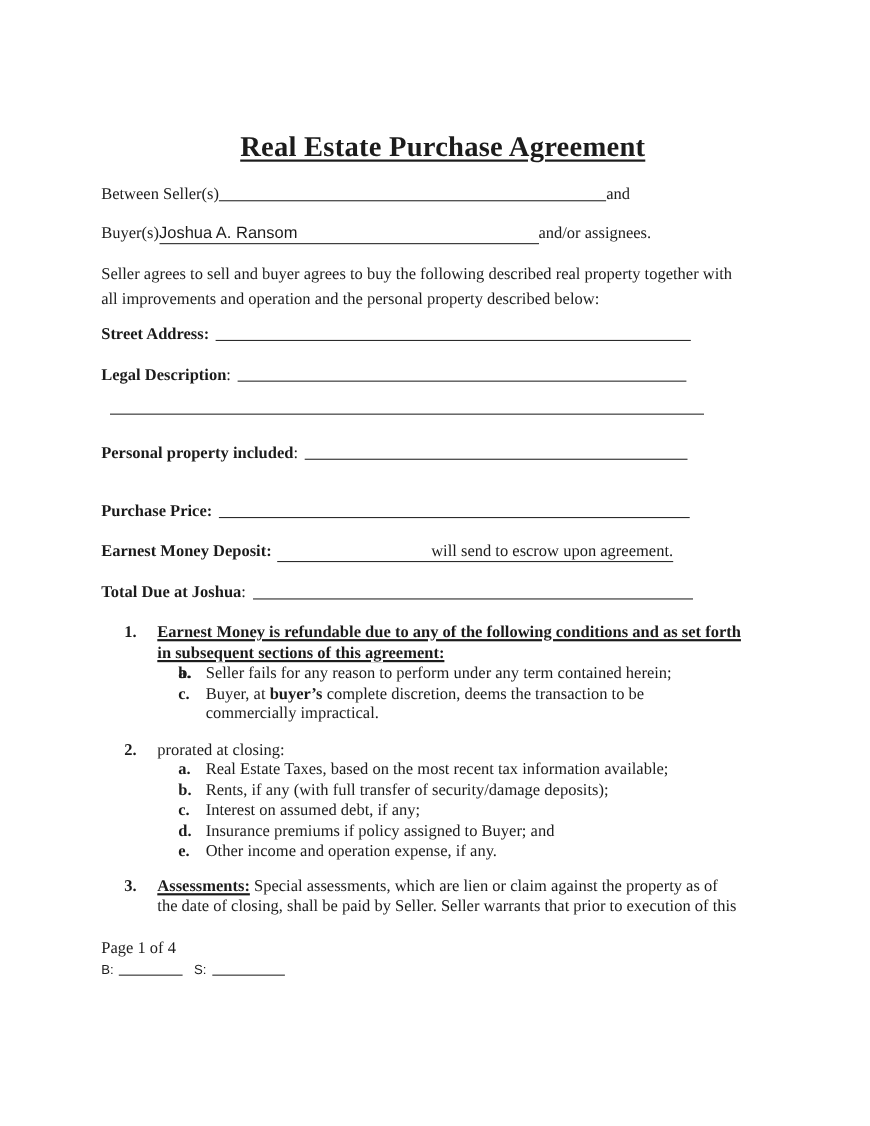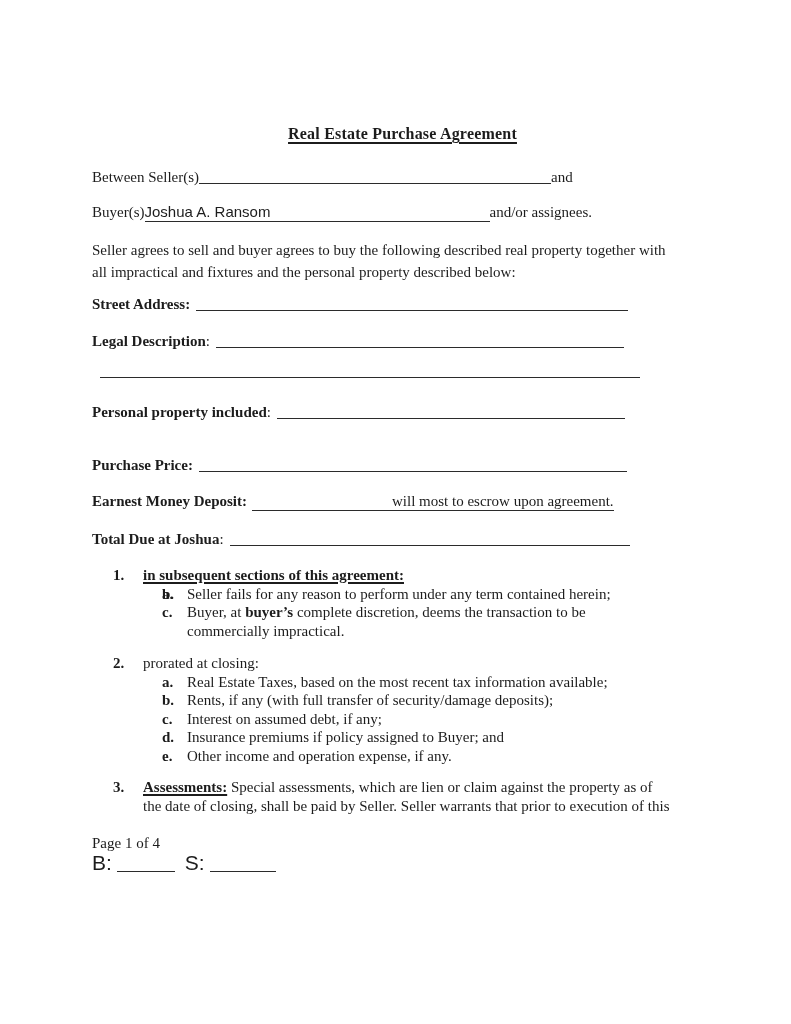--- a/index.html
+++ b/index.html
@@ -13,21 +13,21 @@
     width: 791px; height: 1024px;
     font-family: "Liberation Serif", "DejaVu Serif", serif;
     font-size: 15px;
     color: #1c1c1c;
     position: relative;
   }
   .content { padding: 122px 78px 0 92px; }
 
   .title {
     text-align: center;
-    font-size: 16px;
+    font-size: 26px;
     font-weight: 700;
     line-height: 24px;
     letter-spacing: 0.2px;
   }
   .title .ul-title {
     text-decoration: underline;
     text-decoration-thickness: 2px;
     text-underline-offset: 3px;
   }
 
@@ -90,56 +90,57 @@
     white-space: nowrap;
   }
   .clause-1 { margin-top: 18px; }
   .clause-2 { margin-top: 14px; }
   .clause-3 { margin-top: 13px; }
   .clause .num { position: absolute; left: 21px; top: 0; font-weight: 700; }
   .sub { position: relative; padding-left: 44px; }
   .sub .letter { position: absolute; left: 19px; top: 0; font-weight: 700; }
 
   .footer { margin-top: 19px; line-height: 19px; }
-  .footer .initials { white-space: nowrap; font-size: 21px; }
+  .footer .initials { white-space: nowrap; font-size: 12px; }
 </style>
 </head>
 <body>
 
 <div class="page">
   <div class="content">
 
     <div class="title"><span class="ul-title">Real Estate Purchase Agreement</span></div>
 
 
     <div class="row row-between"><span>Between Seller(s)</span><span class="fill w-between"></span><span>and</span></div>
 
     <div class="row row-buyer"><span>Buyer(s)</span><span class="fillgroup buyer-fill"><span class="sans">Joshua A. Ransom</span></span><span>and/or assignees.</span></div>
 
     <div class="para">
       <div>Seller agrees to sell and buyer agrees to buy the following described real property together with</div>
-      <div>all impractical and fixtures and the personal property described below:</div>
+      <div>all improvements and operation and the personal property described below:</div>
     </div>
 
     <div class="row row-street"><span class="bold">Street Address:</span><span class="fill w-street"></span></div>
 
     <div class="row row-legal"><span class="bold">Legal Description</span><span>:</span><span class="fill w-legal"></span></div>
 
     <div class="row row-cont"><span class="fill w-cont"></span></div>
 
     <div class="row row-personal"><span class="bold">Personal property included</span><span>:</span><span class="fill w-personal"></span></div>
 
     <div class="row row-purchase"><span class="bold">Purchase Price:</span><span class="fill w-purchase"></span></div>
 
-    <div class="row row-earnest"><span class="bold">Earnest Money Deposit:</span><span class="fillgroup eml"><span class="pad w-epad"></span><span>will most to escrow upon agreement.</span></span></div>
+    <div class="row row-earnest"><span class="bold">Earnest Money Deposit:</span><span class="fillgroup eml"><span class="pad w-epad"></span><span>will send to escrow upon agreement.</span></span></div>
 
     <div class="row row-total"><span class="bold">Total Due at Joshua</span><span>:</span><span class="fill w-total"></span></div>
 
     <div class="clause clause-1">
       <span class="num">1.</span>
+      <div><span class="bold ul">Earnest Money is refundable due to any of the following conditions and as set forth</span></div>
       <div><span class="bold ul">in subsequent sections of this agreement:</span></div>
       <div class="sub">
         <span class="letter">a.</span>
       </div>
       <div class="sub">
         <span class="letter">b.</span>
         <div>Seller fails for any reason to perform under any term contained herein;</div>
       </div>
       <div class="sub">
         <span class="letter">c.</span>

